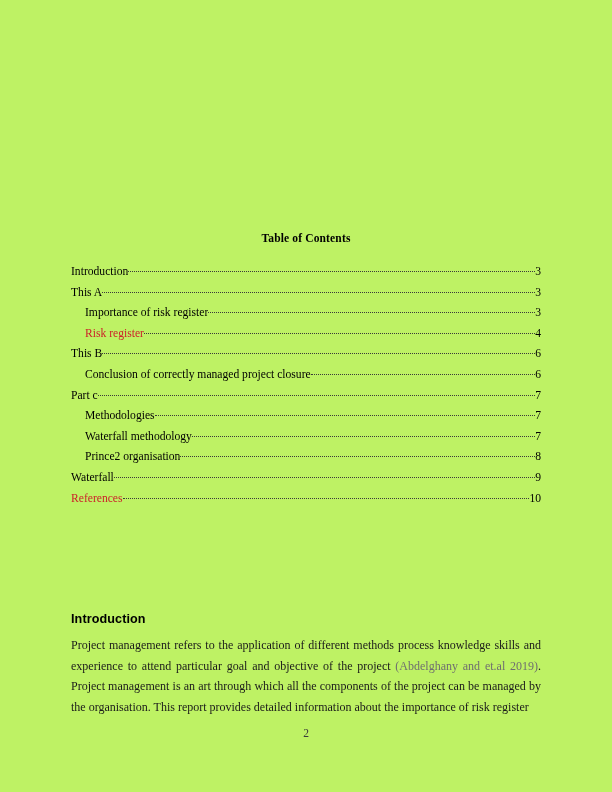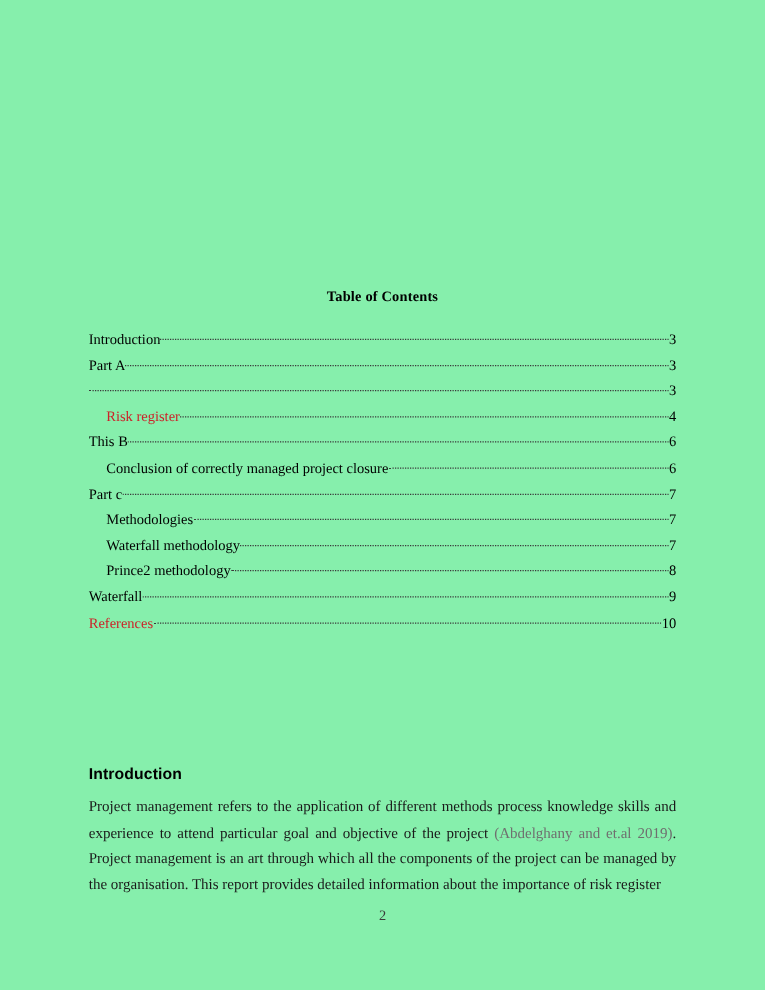--- a/index.html
+++ b/index.html
@@ -4,21 +4,21 @@
 <style>
   html, body {
     margin: 0;
     padding: 0;
     background: #ffffff;
   }
   .page {
     position: relative;
     width: 612px;
     height: 792px;
-    background: #86efac;
+    background: #bef264;
     overflow: hidden;
     font-family: "Liberation Serif", "DejaVu Serif", serif;
     color: #000000;
   }
 
   
   .toc-block {
     position: absolute;
     left: 71px;
     top: 232px;
@@ -126,26 +126,27 @@
 
     <ul class="toc-list">
 
       <li class="toc-row level-1">
         <span class="toc-label">Introduction</span>
         <span class="toc-leader"></span>
         <span class="toc-page">3</span>
       </li>
 
       <li class="toc-row level-1">
-        <span class="toc-label">Part A</span>
+        <span class="toc-label">This A</span>
         <span class="toc-leader"></span>
         <span class="toc-page">3</span>
       </li>
 
       <li class="toc-row level-2">
+        <span class="toc-label">Importance of risk register</span>
         <span class="toc-leader"></span>
         <span class="toc-page">3</span>
       </li>
 
       <li class="toc-row level-2 link">
         <span class="toc-label">Risk register</span>
         <span class="toc-leader"></span>
         <span class="toc-page">4</span>
       </li>
 
@@ -173,21 +174,21 @@
         <span class="toc-page">7</span>
       </li>
 
       <li class="toc-row level-2">
         <span class="toc-label">Waterfall methodology</span>
         <span class="toc-leader"></span>
         <span class="toc-page">7</span>
       </li>
 
       <li class="toc-row level-2">
-        <span class="toc-label">Prince2 methodology</span>
+        <span class="toc-label">Prince2 organisation</span>
         <span class="toc-leader"></span>
         <span class="toc-page">8</span>
       </li>
 
       <li class="toc-row level-1">
         <span class="toc-label">Waterfall</span>
         <span class="toc-leader"></span>
         <span class="toc-page">9</span>
       </li>
 

